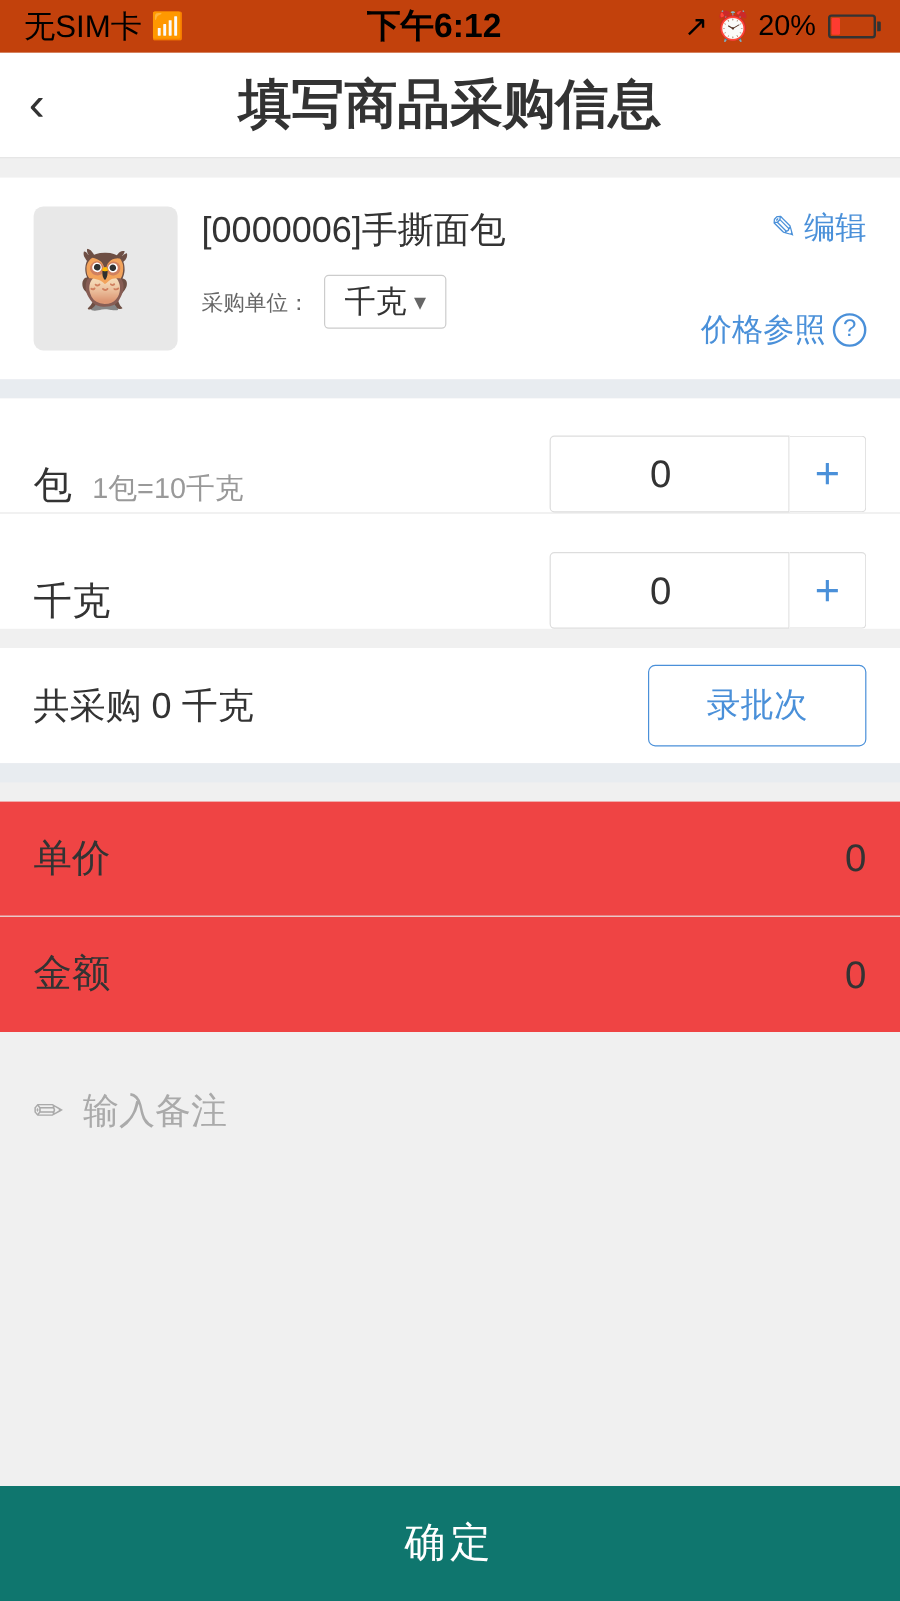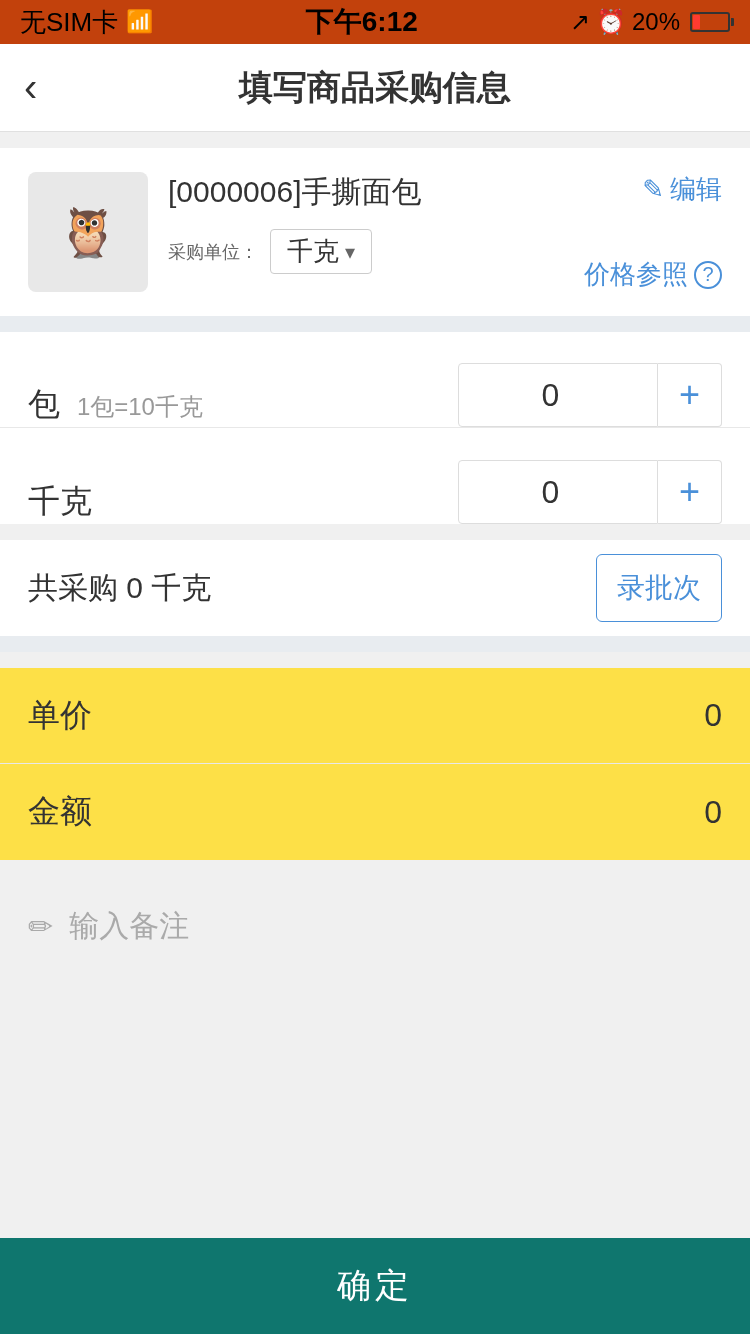--- a/index.html
+++ b/index.html
@@ -70,21 +70,21 @@
       border-bottom: 1px solid #e0e0e0;
     }
     .nav-back {
       position: absolute;
       left: 24px;
       font-size: 40px;
       color: #333;
       cursor: pointer;
     }
     .nav-title {
-      font-size: 34px;
+      font-size: 44px;
       font-weight: 600;
       color: #333;
       text-align: center;
     }
 
     
     .product-card {
       background: #fff;
       padding: 24px 28px;
       margin-top: 16px;
@@ -247,29 +247,29 @@
       height: 96px;
     }
     .summary-text {
       font-size: 30px;
       color: #333;
     }
     .record-btn {
       border: 1px solid #4a90d9;
       color: #4a90d9;
       background: #fff;
-      padding: 14px 20px;
+      padding: 14px 48px;
       border-radius: 6px;
       font-size: 28px;
       cursor: pointer;
     }
 
     
     .price-section {
-      background: #fde047;
+      background: #ef4444;
       margin-top: 16px;
     }
     .price-row {
       display: flex;
       align-items: center;
       justify-content: space-between;
       padding: 0 28px;
       height: 96px;
       border-bottom: 1px solid #e8e8e8;
     }

